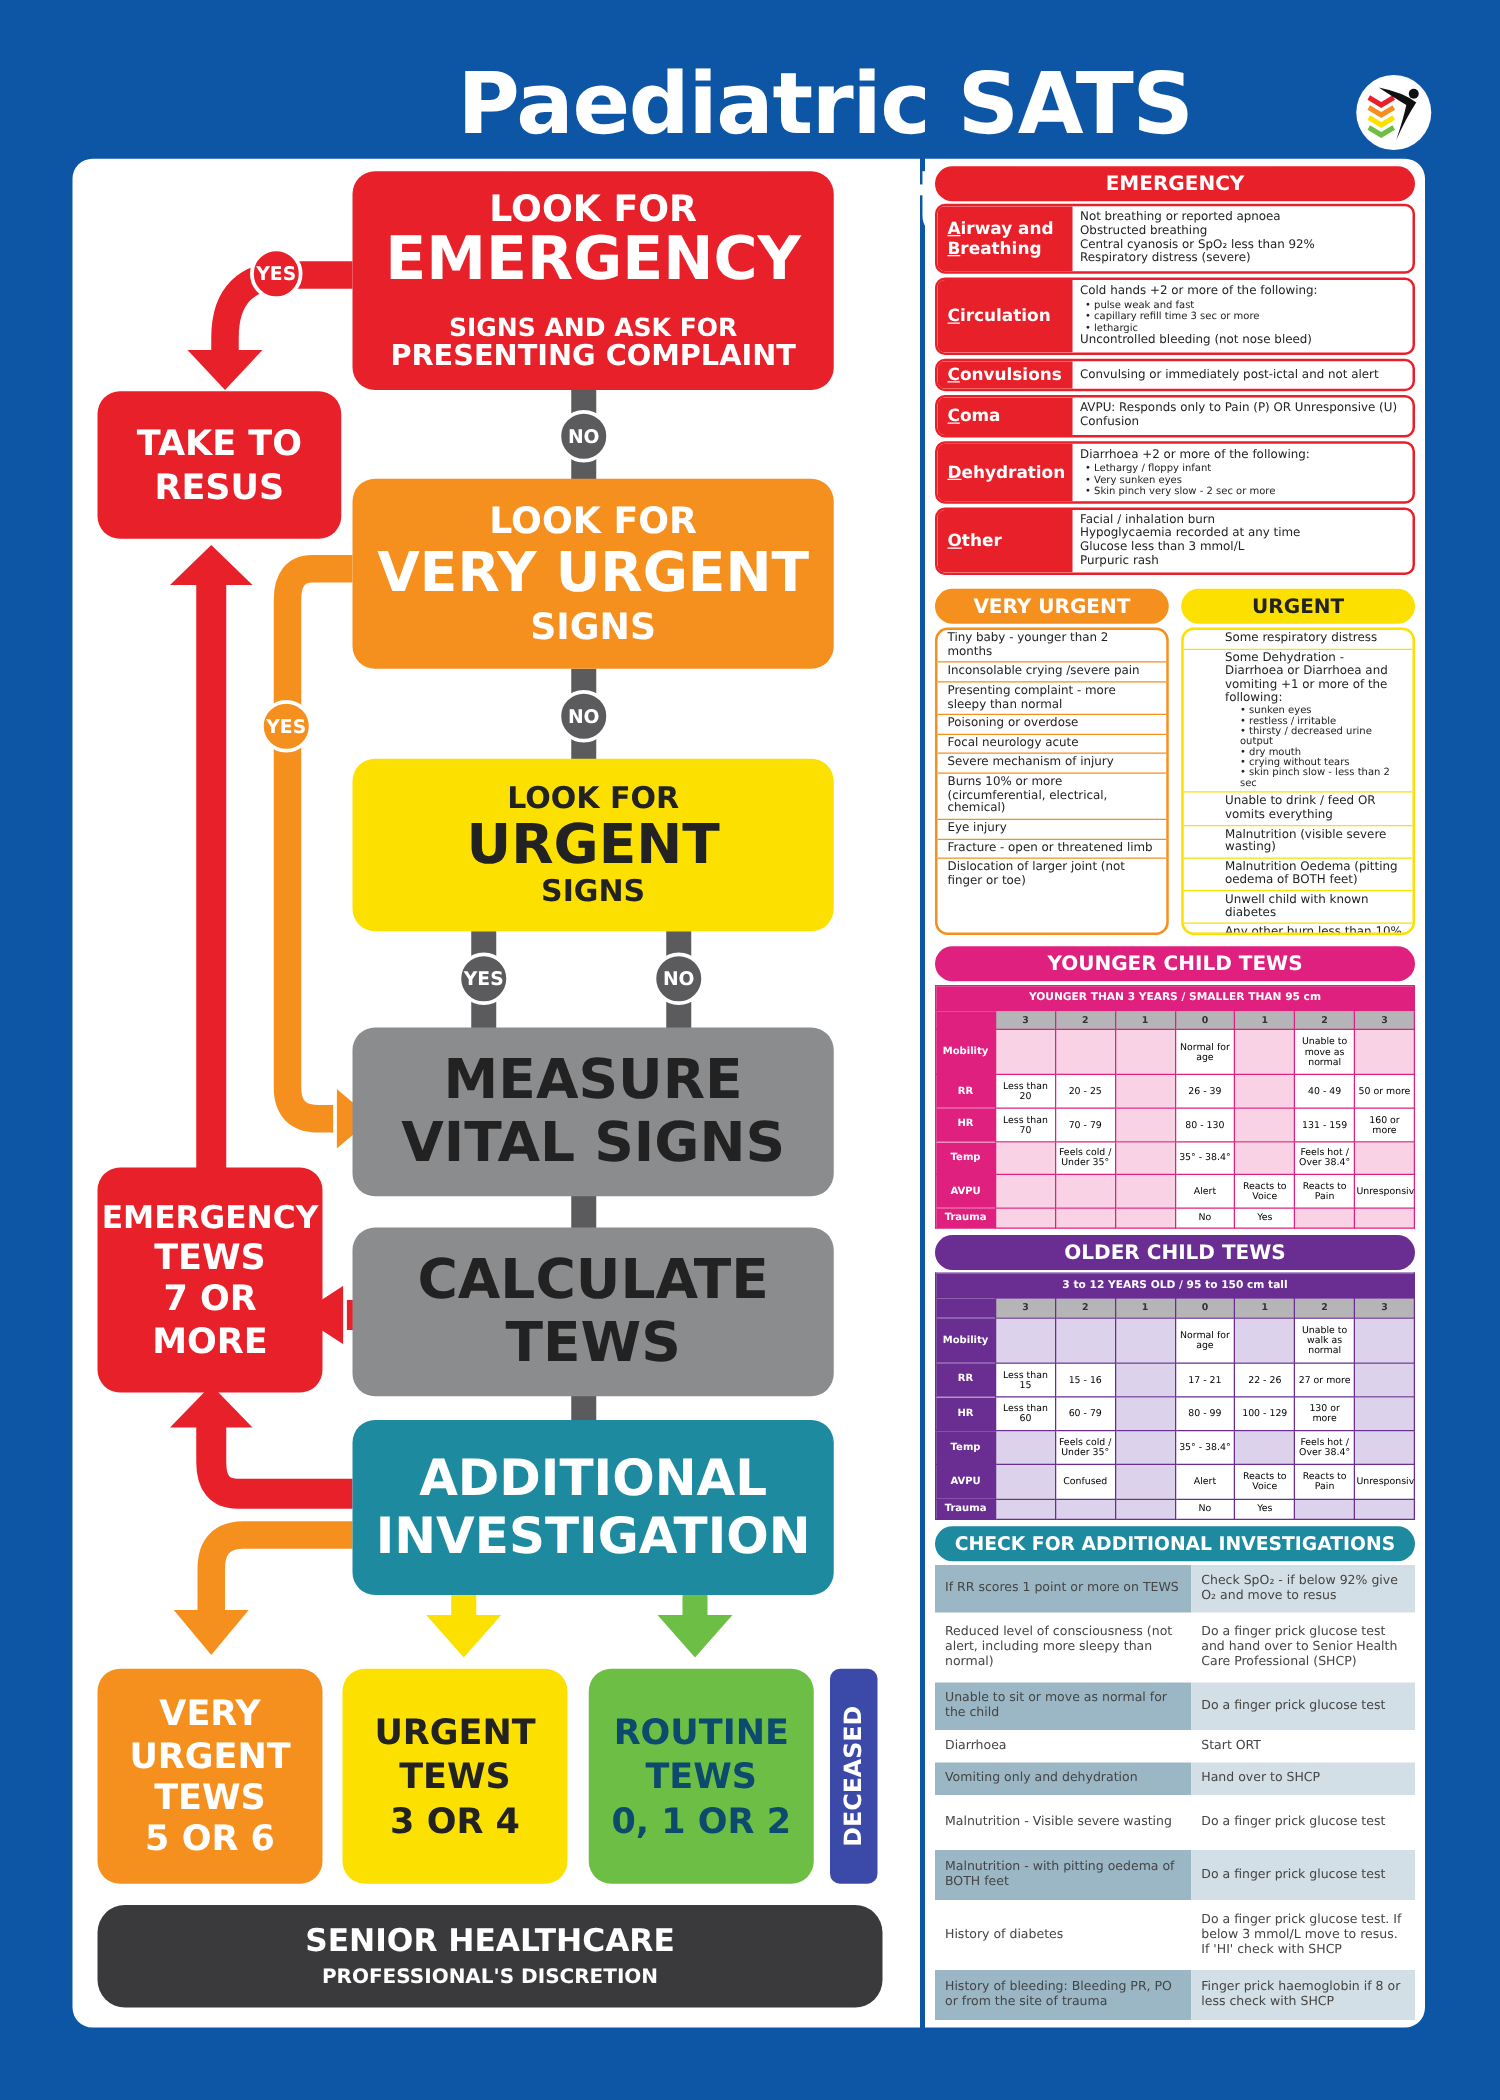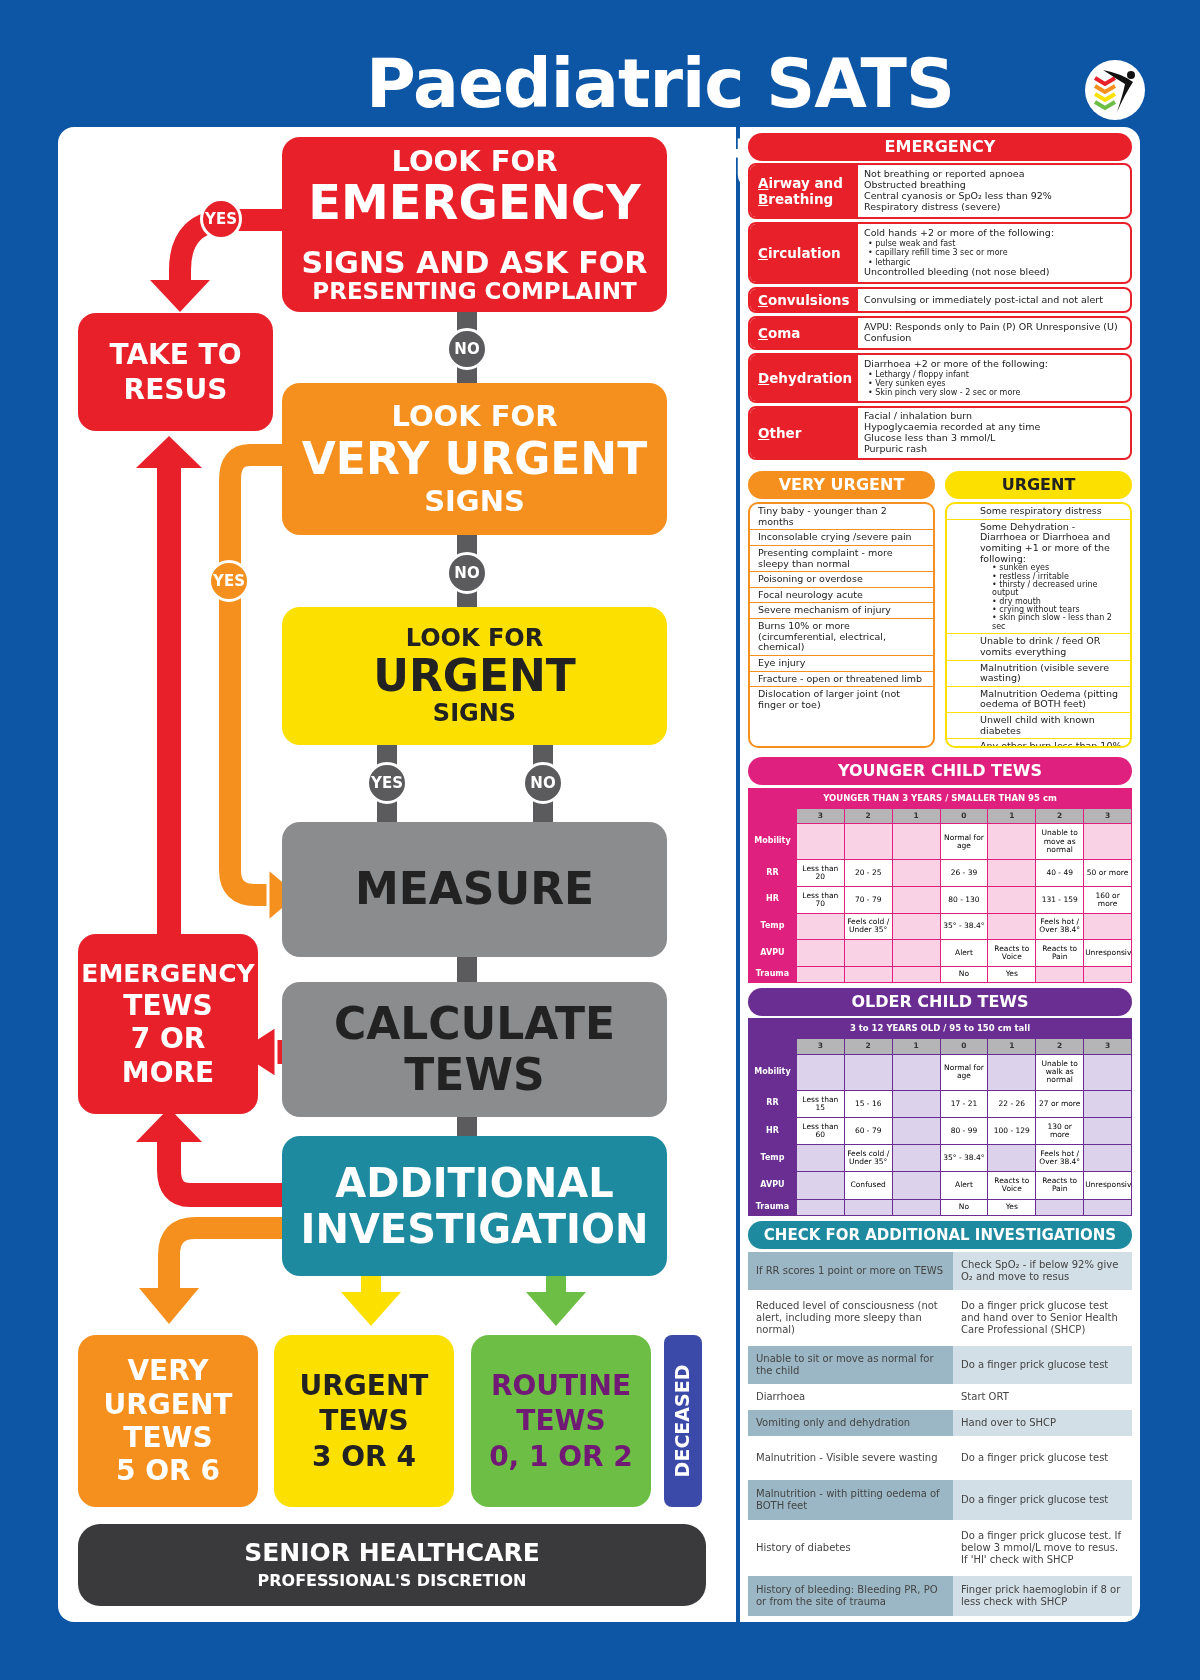--- a/index.html
+++ b/index.html
@@ -9,21 +9,21 @@
   .title { left: 260px; top: 44px; width: 800px; text-align: center; color: #fff; font-weight: bold; font-size: 68px; letter-spacing: -1px; font-family: "DejaVu Sans", sans-serif; }
   .logo { left: 1085px; top: 60px; width: 60px; height: 60px; border-radius: 50%; background: #fff; overflow: hidden; }
   .left-panel { left: 58px; top: 127px; width: 678px; height: 1495px; background: #fff; border-radius: 16px 0 0 16px; }
   .right-panel { left: 740px; top: 127px; width: 400px; height: 1495px; background: #fff; border-radius: 0 16px 16px 0; }
   .box { position: absolute; border-radius: 18px; display: flex; flex-direction: column; align-items: center; justify-content: center; text-align: center; font-weight: bold; line-height: 1.05; }
   .red { background: #e8202a; color: #fff; }
   .orange { background: #f5901f; color: #fff; }
   .yellow { background: #fbe000; color: #222; }
   .grey { background: #8b8c8e; color: #222; }
   .teal { background: #1e8aa0; color: #fff; }
-  .green { background: #6cbe45; color: #701a75; }
+  .green { background: #6cbe45; color: #0c4a6e; }
   .dark { background: #3a3a3c; color: #fff; }
   .navy { background: #3b4aa8; color: #fff; }
   .circle { position: absolute; width: 42px; height: 42px; border-radius: 50%; display: flex; align-items: center; justify-content: center; font-weight: bold; font-size: 15px; color: #fff; border: 3px solid #fff; }
   .sec-head { position: absolute; left: 8px; width: 384px; height: 28px; border-radius: 14px; color: #fff; font-weight: bold; font-size: 16px; text-align: center; line-height: 28px; }
   .em-row { position: absolute; left: 8px; width: 384px; border: 2px solid #e8202a; border-radius: 8px; display: flex; overflow: hidden; background: #fff; }
   .em-label { width: 108px; background: #e8202a; color: #fff; font-weight: bold; font-size: 13.5px; display: flex; align-items: center; padding-left: 8px; text-decoration: none; }
   .em-label u { text-decoration: underline; }
   .em-text { flex: 1; font-size: 9.5px; line-height: 1.15; padding: 2px 6px; color: #222; display: flex; flex-direction: column; justify-content: center; }
   .em-text .sub { font-size: 8px; padding-left: 4px; }
   .list-col { position: absolute; border-radius: 10px; background: #fff; overflow: hidden; }
@@ -99,21 +99,21 @@
   <rect x="361" y="1275" width="20" height="20" fill="#fbe000"></rect>
   <polygon points="341,1292 401,1292 371,1326" fill="#fbe000"></polygon>
 
   <rect x="546" y="1275" width="20" height="20" fill="#6cbe45"></rect>
   <polygon points="526,1292 586,1292 556,1326" fill="#6cbe45"></polygon>
 </svg>
 
 <div class="box red" style="left:282px;top:137px;width:385px;height:175px;">
   <div style="font-size:29px;">LOOK FOR</div>
   <div style="font-size:48px;">EMERGENCY</div>
-  <div style="font-size:30px;margin-top:20px;">SIGNS AND ASK FOR</div>
+  <div style="font-size:20px;margin-top:20px;">SIGNS AND ASK FOR</div>
   <div style="font-size:23px;">PRESENTING COMPLAINT</div>
 </div>
 <div class="circle red" style="left:200px;top:198px;">YES</div>
 
 <div class="box red" style="left:78px;top:313px;width:195px;height:118px;">
   <div style="font-size:28px;">TAKE TO</div>
   <div style="font-size:28px;margin-top:6px;">RESUS</div>
 </div>
 
 <div class="circle" style="left:446px;top:328px;background:#5b5b5d;">NO</div>
@@ -132,20 +132,21 @@
   <div style="font-size:24px;">LOOK FOR</div>
   <div style="font-size:44px;margin:2px 0;">URGENT</div>
   <div style="font-size:24px;">SIGNS</div>
 </div>
 
 <div class="circle" style="left:366px;top:762px;background:#5b5b5d;">YES</div>
 <div class="circle" style="left:522px;top:762px;background:#5b5b5d;">NO</div>
 
 <div class="box grey" style="left:282px;top:822px;width:385px;height:135px;">
   <div style="font-size:44px;">MEASURE</div>
+  <div style="font-size:44px;margin-top:4px;">VITAL SIGNS</div>
 </div>
 
 <div class="box grey" style="left:282px;top:982px;width:385px;height:135px;">
   <div style="font-size:44px;">CALCULATE</div>
   <div style="font-size:44px;margin-top:4px;">TEWS</div>
 </div>
 
 <div class="box red" style="left:78px;top:934px;width:180px;height:180px;">
   <div style="font-size:25px;">EMERGENCY</div>
   <div style="font-size:28px;margin-top:4px;">TEWS</div>

